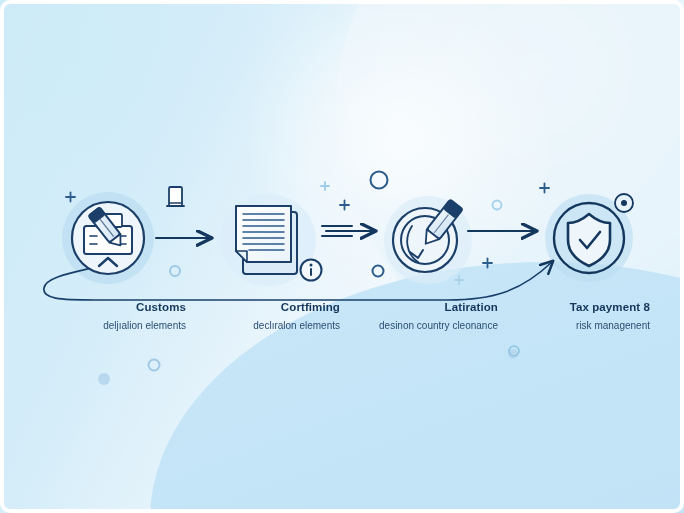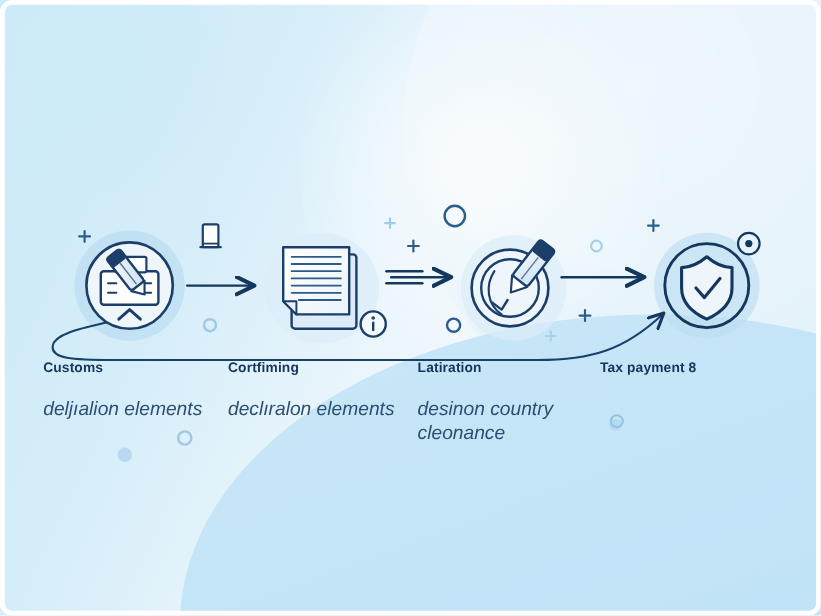--- a/index.html
+++ b/index.html
@@ -69,36 +69,35 @@
 
   
   .scene {
     position: absolute;
     inset: 0;
   }
 
   
   .label {
     position: absolute;
-    text-align: left;
+    text-align: right;
     line-height: 1.22;
     width: 150px;
   }
   .label .title {
     font-size: 11.5px;
     font-weight: bold;
     color: #14365c;
     letter-spacing: 0.1px;
     white-space: nowrap;
   }
   .label .sub {
-    font-size: 16px;
+    font-size: 10px;
     color: #2c4f72;
-    margin-top: 18px;
-    font-style: italic;
+    margin-top: 6px;
   }
   .lbl-1 { left: 36px;  top: 300px; }
   .lbl-2 { left: 190px; top: 300px; }
   .lbl-3 { left: 348px; top: 300px; }
   .lbl-4 { left: 500px; top: 300px; }
 </style>
 </head>
 <body>
 
 <div id="canvas">
@@ -272,16 +271,17 @@
   <div class="label lbl-3">
     <div class="title">Latiration</div>
     <div class="sub">desinon country cleonance</div>
   </div>
   <div class="label lbl-2">
     <div class="title">Cortfiming</div>
     <div class="sub">declıralon elements</div>
   </div>
   <div class="label lbl-4">
     <div class="title">Tax payment 8</div>
+    <div class="sub">risk managenent</div>
   </div>
 
   <div class="bg-frame"></div>
 </div>
 
 </body></html>

